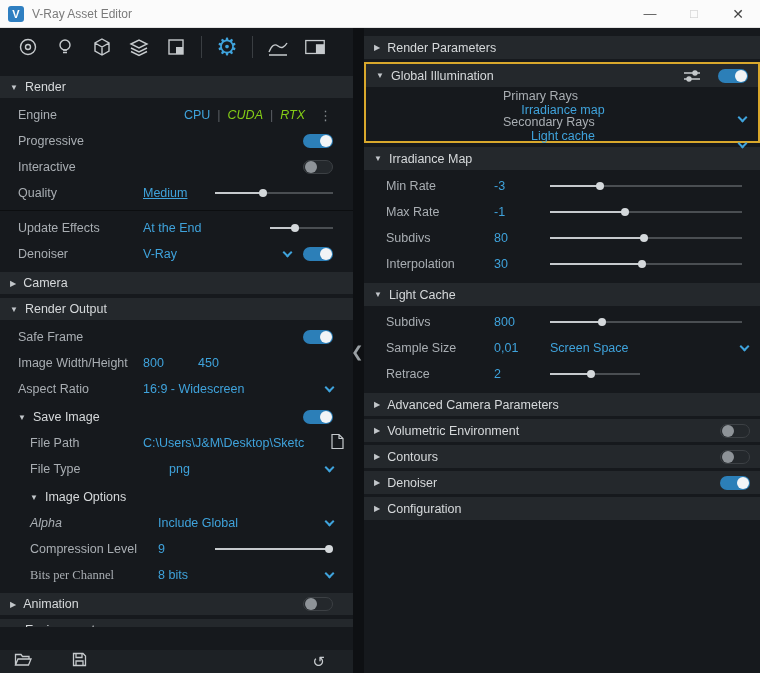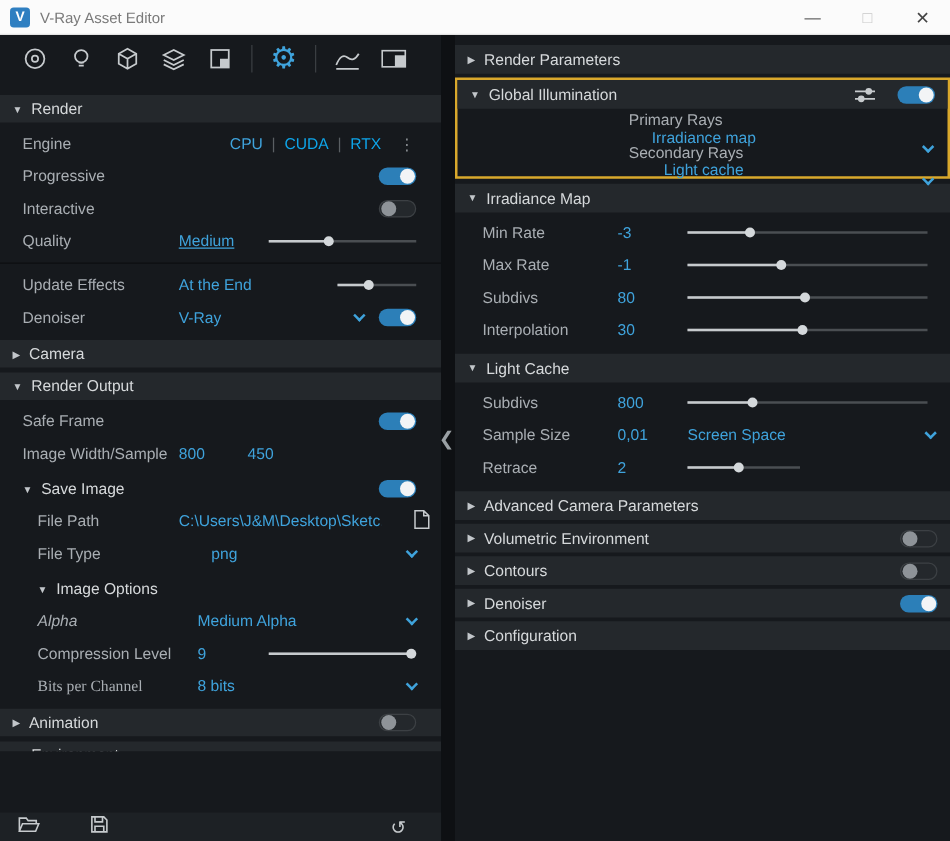--- a/index.html
+++ b/index.html
@@ -37,21 +37,21 @@
   .lcontent { flex:1; overflow:hidden; margin-top:10px; }
   .hdr { height:22px; background:#24282c; display:flex; align-items:center;
     padding:0 10px 0 10px; gap:7px; color:#d6d9db; font-size:12.5px; margin-bottom:4px; }
   .subhdr { height:22px; display:flex; align-items:center; gap:7px; color:#d6d9db;
     font-size:12.5px; margin:4px 0 2px; }
   .tri { font-size:8px; color:#c2c6ca; }
   .row { height:26px; display:flex; align-items:center; padding-left:18px; padding-right:20px;
     font-size:12.5px; color:#a9aeb3; }
   .lbl { width:125px; flex-shrink:0; }
   .val { color:#3fa3dc; }
-  .dim { color:#0ea5e9; }
+  .dim { color:#84cc16;font-style:italic; }
   .pipe { color:#5a5f63; padding:0 7px; }
   .dots { color:#878c90; margin-left:auto; letter-spacing:1px; font-size:13px; }
 
   
   .slider { position:relative; height:2px; background:#4a4e52; align-self:center; }
   .slider .fill { position:absolute; left:0; top:0; height:2px; background:#c6cacd; }
   .slider .knob { position:absolute; top:-3px; width:8px; height:8px; border-radius:50%;
     background:#d4d8db; margin-left:-4px; }
 
   
@@ -213,25 +213,30 @@
         <span class="tri">▼</span>
         <span>Render Output</span>
       </div>
 
       <div class="row">
         <span class="lbl">Safe Frame</span>
         <span class="toggle on ml-auto"></span>
       </div>
 
       <div class="row">
-        <span class="lbl">Image Width/Sample</span>
+        <span class="lbl">Image Width/Height</span>
         <span class="val" style="width:55px;">800</span>
         <span class="val">450</span>
       </div>
 
+      <div class="row">
+        <span class="lbl">Aspect Ratio</span>
+        <span class="val">16:9 - Widescreen</span>
+        <span class="chev ml-auto"></span>
+      </div>
 
       <div class="subhdr" style="padding:0 20px 0 18px;">
         <span class="tri">▼</span>
         <span>Save Image</span>
         <span class="toggle on ml-auto"></span>
       </div>
 
       <div class="row" style="padding-left:30px; padding-right:8px;">
         <span class="lbl" style="width:113px;">File Path</span>
         <span class="val" style="width:162px; overflow:hidden; white-space:nowrap;">C:\Users\J&amp;M\Desktop\Sketc...</span>
@@ -248,21 +253,21 @@
         <span class="chev ml-auto"></span>
       </div>
 
       <div class="subhdr" style="padding-left:30px;">
         <span class="tri">▼</span>
         <span>Image Options</span>
       </div>
 
       <div class="row" style="padding-left:30px;">
         <span class="lbl" style="width:128px;font-style:italic;">Alpha</span>
-        <span class="val">Medium Alpha</span>
+        <span class="val">Include Global</span>
         <span class="chev ml-auto"></span>
       </div>
 
       <div class="row" style="padding-left:30px;">
         <span class="lbl" style="width:128px;">Compression Level</span>
         <span class="val" style="width:57px;">9</span>
         <span class="slider" style="flex:1;">
           <span class="fill" style="width:97%;"></span>
             <span class="knob" style="left:97%;"></span>
         </span>

